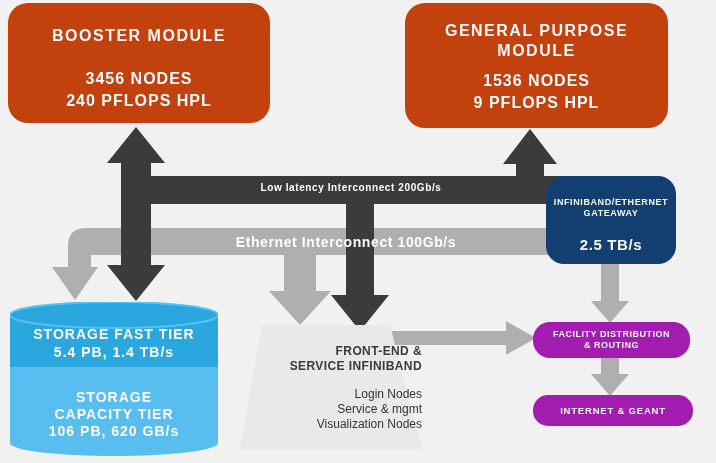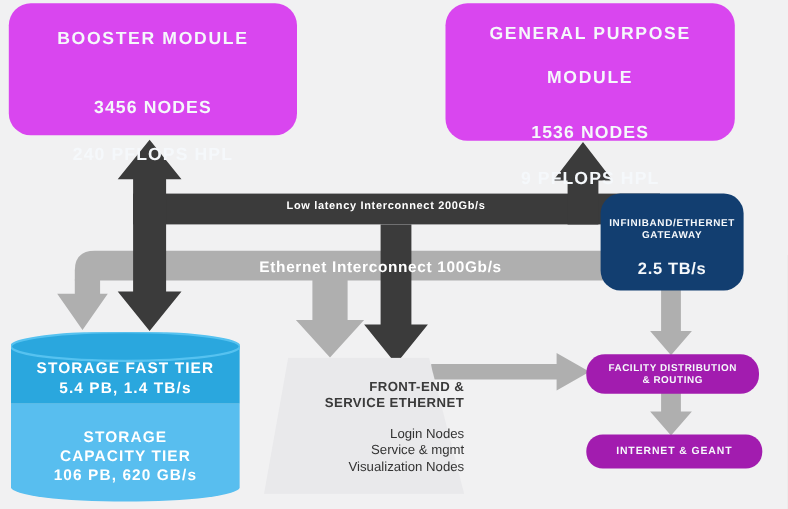--- a/index.html
+++ b/index.html
@@ -2,21 +2,21 @@
 <html><head>
 <meta charset="utf-8">
 <style>
   html,body{margin:0;padding:0;}
   body{font-family:"Liberation Sans","DejaVu Sans",sans-serif;background:#e5e5e5;}
   #canvas{position:relative;width:716px;height:463px;background:#f1f1f2;overflow:hidden;}
   #arrow-layer{position:absolute;left:0;top:0;width:716px;height:463px;}
   .abs{position:absolute;}
   .box{position:absolute;box-sizing:border-box;color:#f5f8fb;text-align:center;
        display:flex;flex-direction:column;align-items:center;}
-  .module{background:#d946ef;border-radius:20px;gap:20px;}
+  .module{background:#c2410c;border-radius:20px;}
   .module .title{font-size:16px;font-weight:bold;letter-spacing:1.5px;line-height:20px;}
   .module .stat{font-size:16px;font-weight:bold;letter-spacing:1px;line-height:22px;}
   .bar-label{position:absolute;color:#ffffff;font-size:10px;font-weight:bold;
              letter-spacing:.6px;text-align:center;}
   .gateway{background:#123e70;border-radius:18px;}
   .gateway .gw-title{font-size:9px;font-weight:bold;letter-spacing:.6px;line-height:11px;}
   .gateway .gw-rate{font-size:15px;font-weight:bold;letter-spacing:.6px;margin-top:17px;}
   .pill{background:#a21caf;border-radius:17px;justify-content:center;}
   .pill .pill-line{font-size:9px;font-weight:bold;letter-spacing:.5px;line-height:11px;}
   .trapezoid{position:absolute;left:240px;top:325px;width:182px;height:124px;
@@ -76,21 +76,21 @@
   </svg>
   <div class="storage-text" style="top:326px;">STORAGE FAST TIER</div>
   <div class="storage-text" style="top:344px;">5.4 PB, 1.4 TB/s</div>
   <div class="storage-text" style="top:389px;">STORAGE</div>
   <div class="storage-text" style="top:406px;">CAPACITY TIER</div>
   <div class="storage-text" style="top:423px;">106 PB, 620 GB/s</div>
 
   <div class="trapezoid"></div>
   <div class="trap-text">
     <div class="trap-title">FRONT-END &amp;</div>
-    <div class="trap-title">SERVICE ETHERNET</div>
+    <div class="trap-title">SERVICE INFINIBAND</div>
     <div class="trap-item" style="margin-top:13px;">Login Nodes</div>
     <div class="trap-item">Service &amp; mgmt</div>
     <div class="trap-item">Visualization Nodes</div>
   </div>
 
   <div class="box pill" style="left:533px;top:322px;width:157px;height:36px;">
     <div class="pill-line">FACILITY DISTRIBUTION</div>
     <div class="pill-line">&amp; ROUTING</div>
   </div>
 

